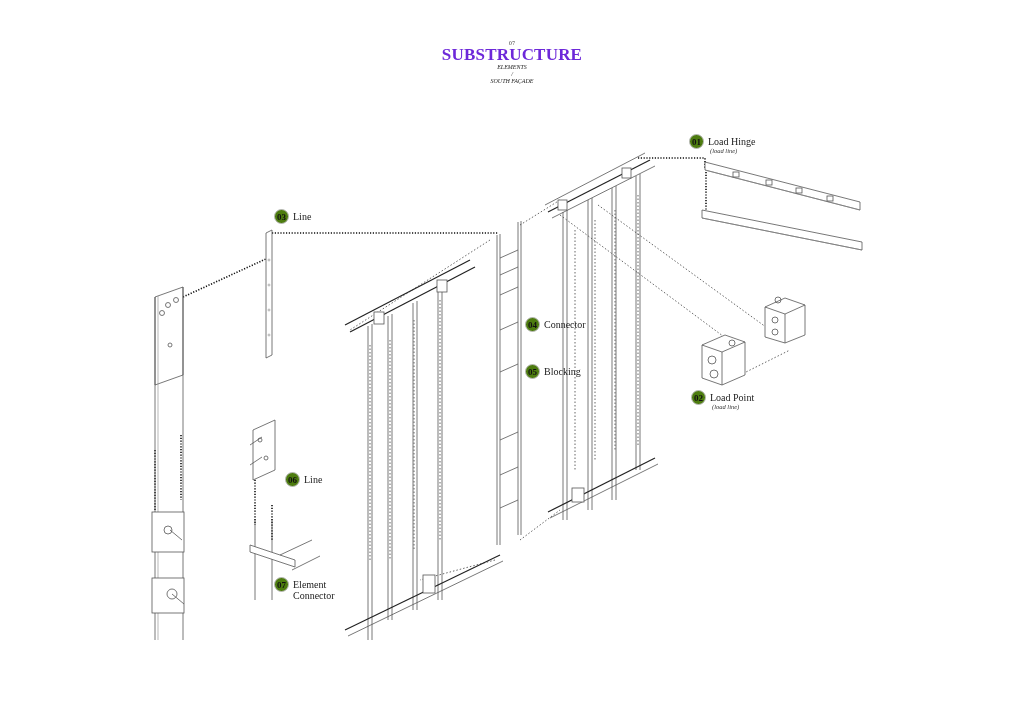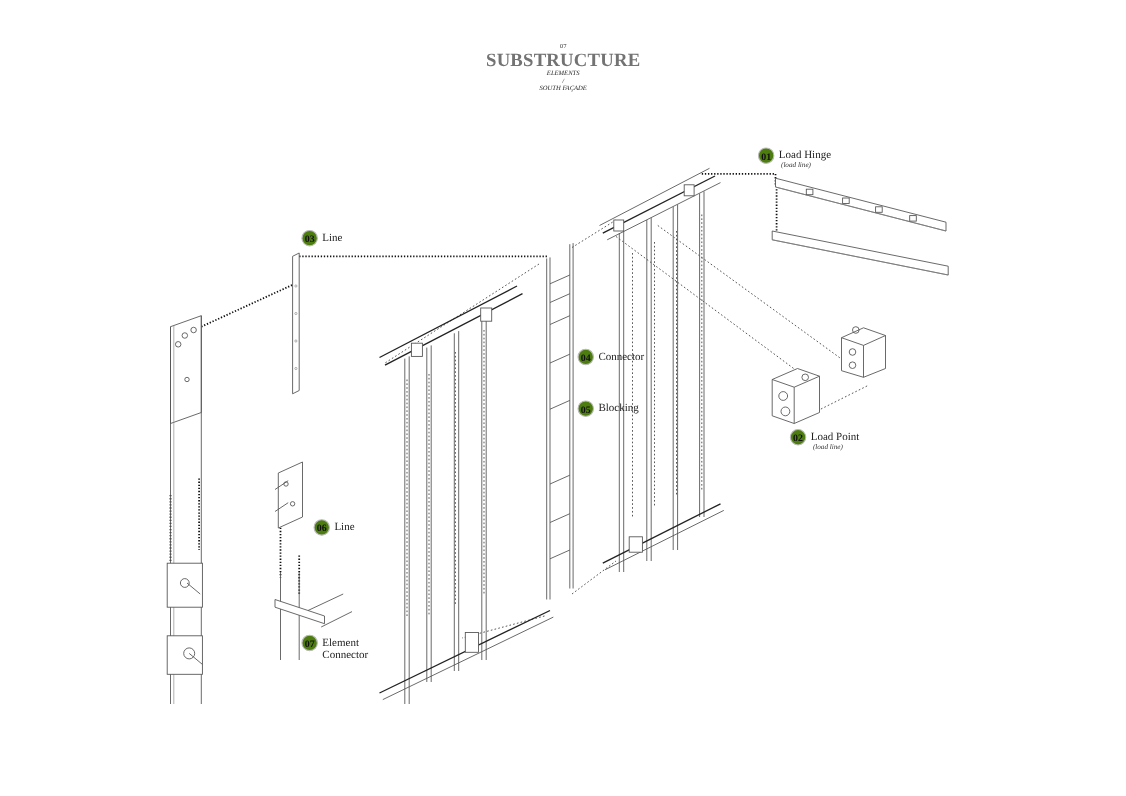--- a/index.html
+++ b/index.html
@@ -1,19 +1,19 @@
 <!DOCTYPE html>
 <html><head>
 <meta charset="utf-8">
 <style>
   html, body { margin: 0; padding: 0; background: #ffffff; }
   #canvas { position: relative; width: 1024px; height: 724px; background: #ffffff; overflow: hidden; font-family: "DejaVu Serif", "Liberation Serif", serif; color: #1a1a1a; }
   .title-block { position: absolute; left: 412px; top: 40px; width: 200px; text-align: center; }
   .title-num { font-size: 5px; line-height: 6px; color: #333; }
-  .title-main { font-family: "Liberation Serif", serif; font-weight: bold; font-size: 17px; letter-spacing: 0.2px; line-height: 18px; color: #737373; }
+  .title-main { font-family: "Liberation Serif", serif; font-weight: bold; font-size: 17px; letter-spacing: 0.2px; line-height: 18px; color: #6d28d9; }
   .title-sub { font-family: "Liberation Serif", serif; font-style: italic; font-size: 6px; line-height: 7px; color: #222; }
   .label { position: absolute; display: flex; align-items: flex-start; gap: 4px; }
   .badge { width: 15px; height: 15px; border: 0.8px solid #bbb; border-radius: 50%; display: flex; align-items: center; justify-content: center; font-family: "Liberation Serif", serif; font-weight: bold; font-size: 9px; color: #111; background: #4d7c0f; box-sizing: border-box; flex: none; }
   .label-text { font-family: "Liberation Serif", serif; font-size: 10px; line-height: 11px; color: #222; padding-top: 2px; }
   .label-note { display: block; font-style: italic; font-size: 6.5px; line-height: 7px; color: #333; margin-left: 2px; }
   svg#drawing { position: absolute; left: 0; top: 0; }
   .ln { stroke: #555; stroke-width: 0.8; fill: none; }
   .ln-light { stroke: #888; stroke-width: 0.6; fill: none; }
   .ln-dark { stroke: #222; stroke-width: 1.2; fill: none; }
   .dot { stroke: #111; stroke-width: 1.6; stroke-dasharray: 1.2 1.6; fill: none; }
@@ -183,21 +183,21 @@
   </svg>
 
   <div class="label" style="left:689px; top:134px;">
     <span class="badge">01</span>
     <span class="label-text">
       <span>Load Hinge</span>
       <span class="label-note">(load line)</span>
     </span>
   </div>
 
-  <div class="label" style="left:718px; top:390px;">
+  <div class="label" style="left:691px; top:390px;">
     <span class="badge">02</span>
     <span class="label-text">
       <span>Load Point</span>
       <span class="label-note">(load line)</span>
     </span>
   </div>
 
   <div class="label" style="left:274px; top:209px;">
     <span class="badge">03</span>
     <span class="label-text">Line</span>

